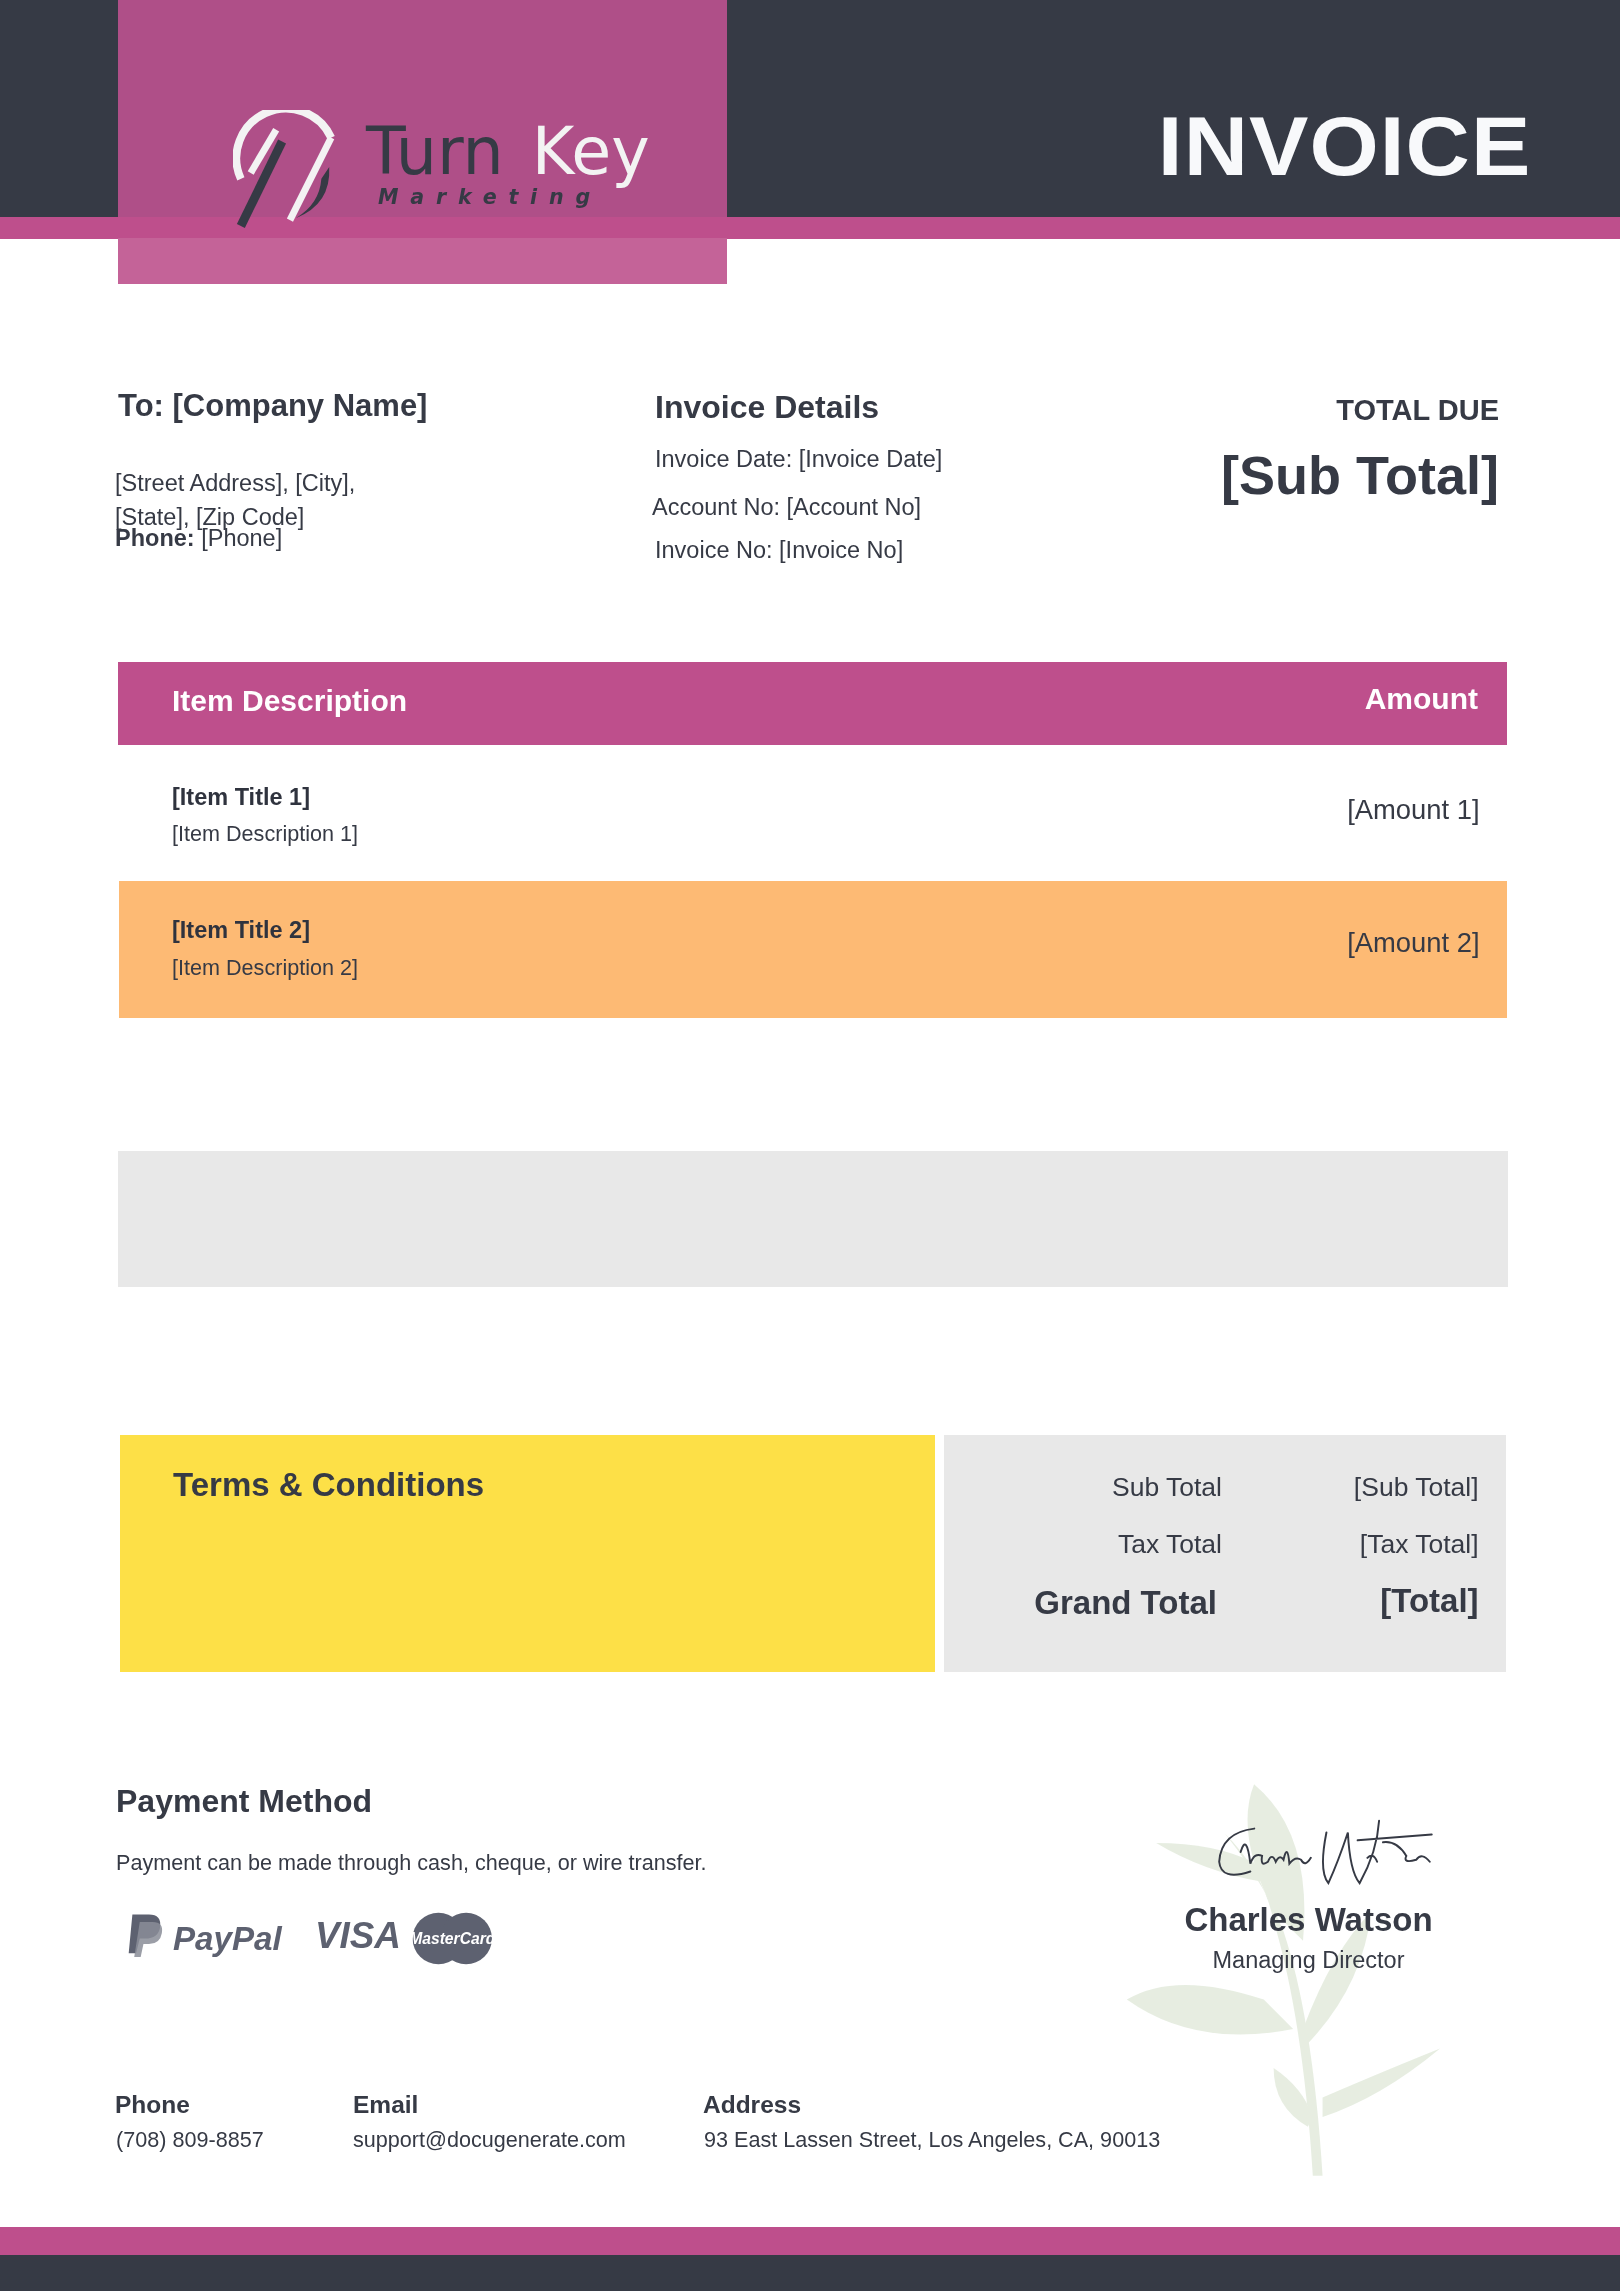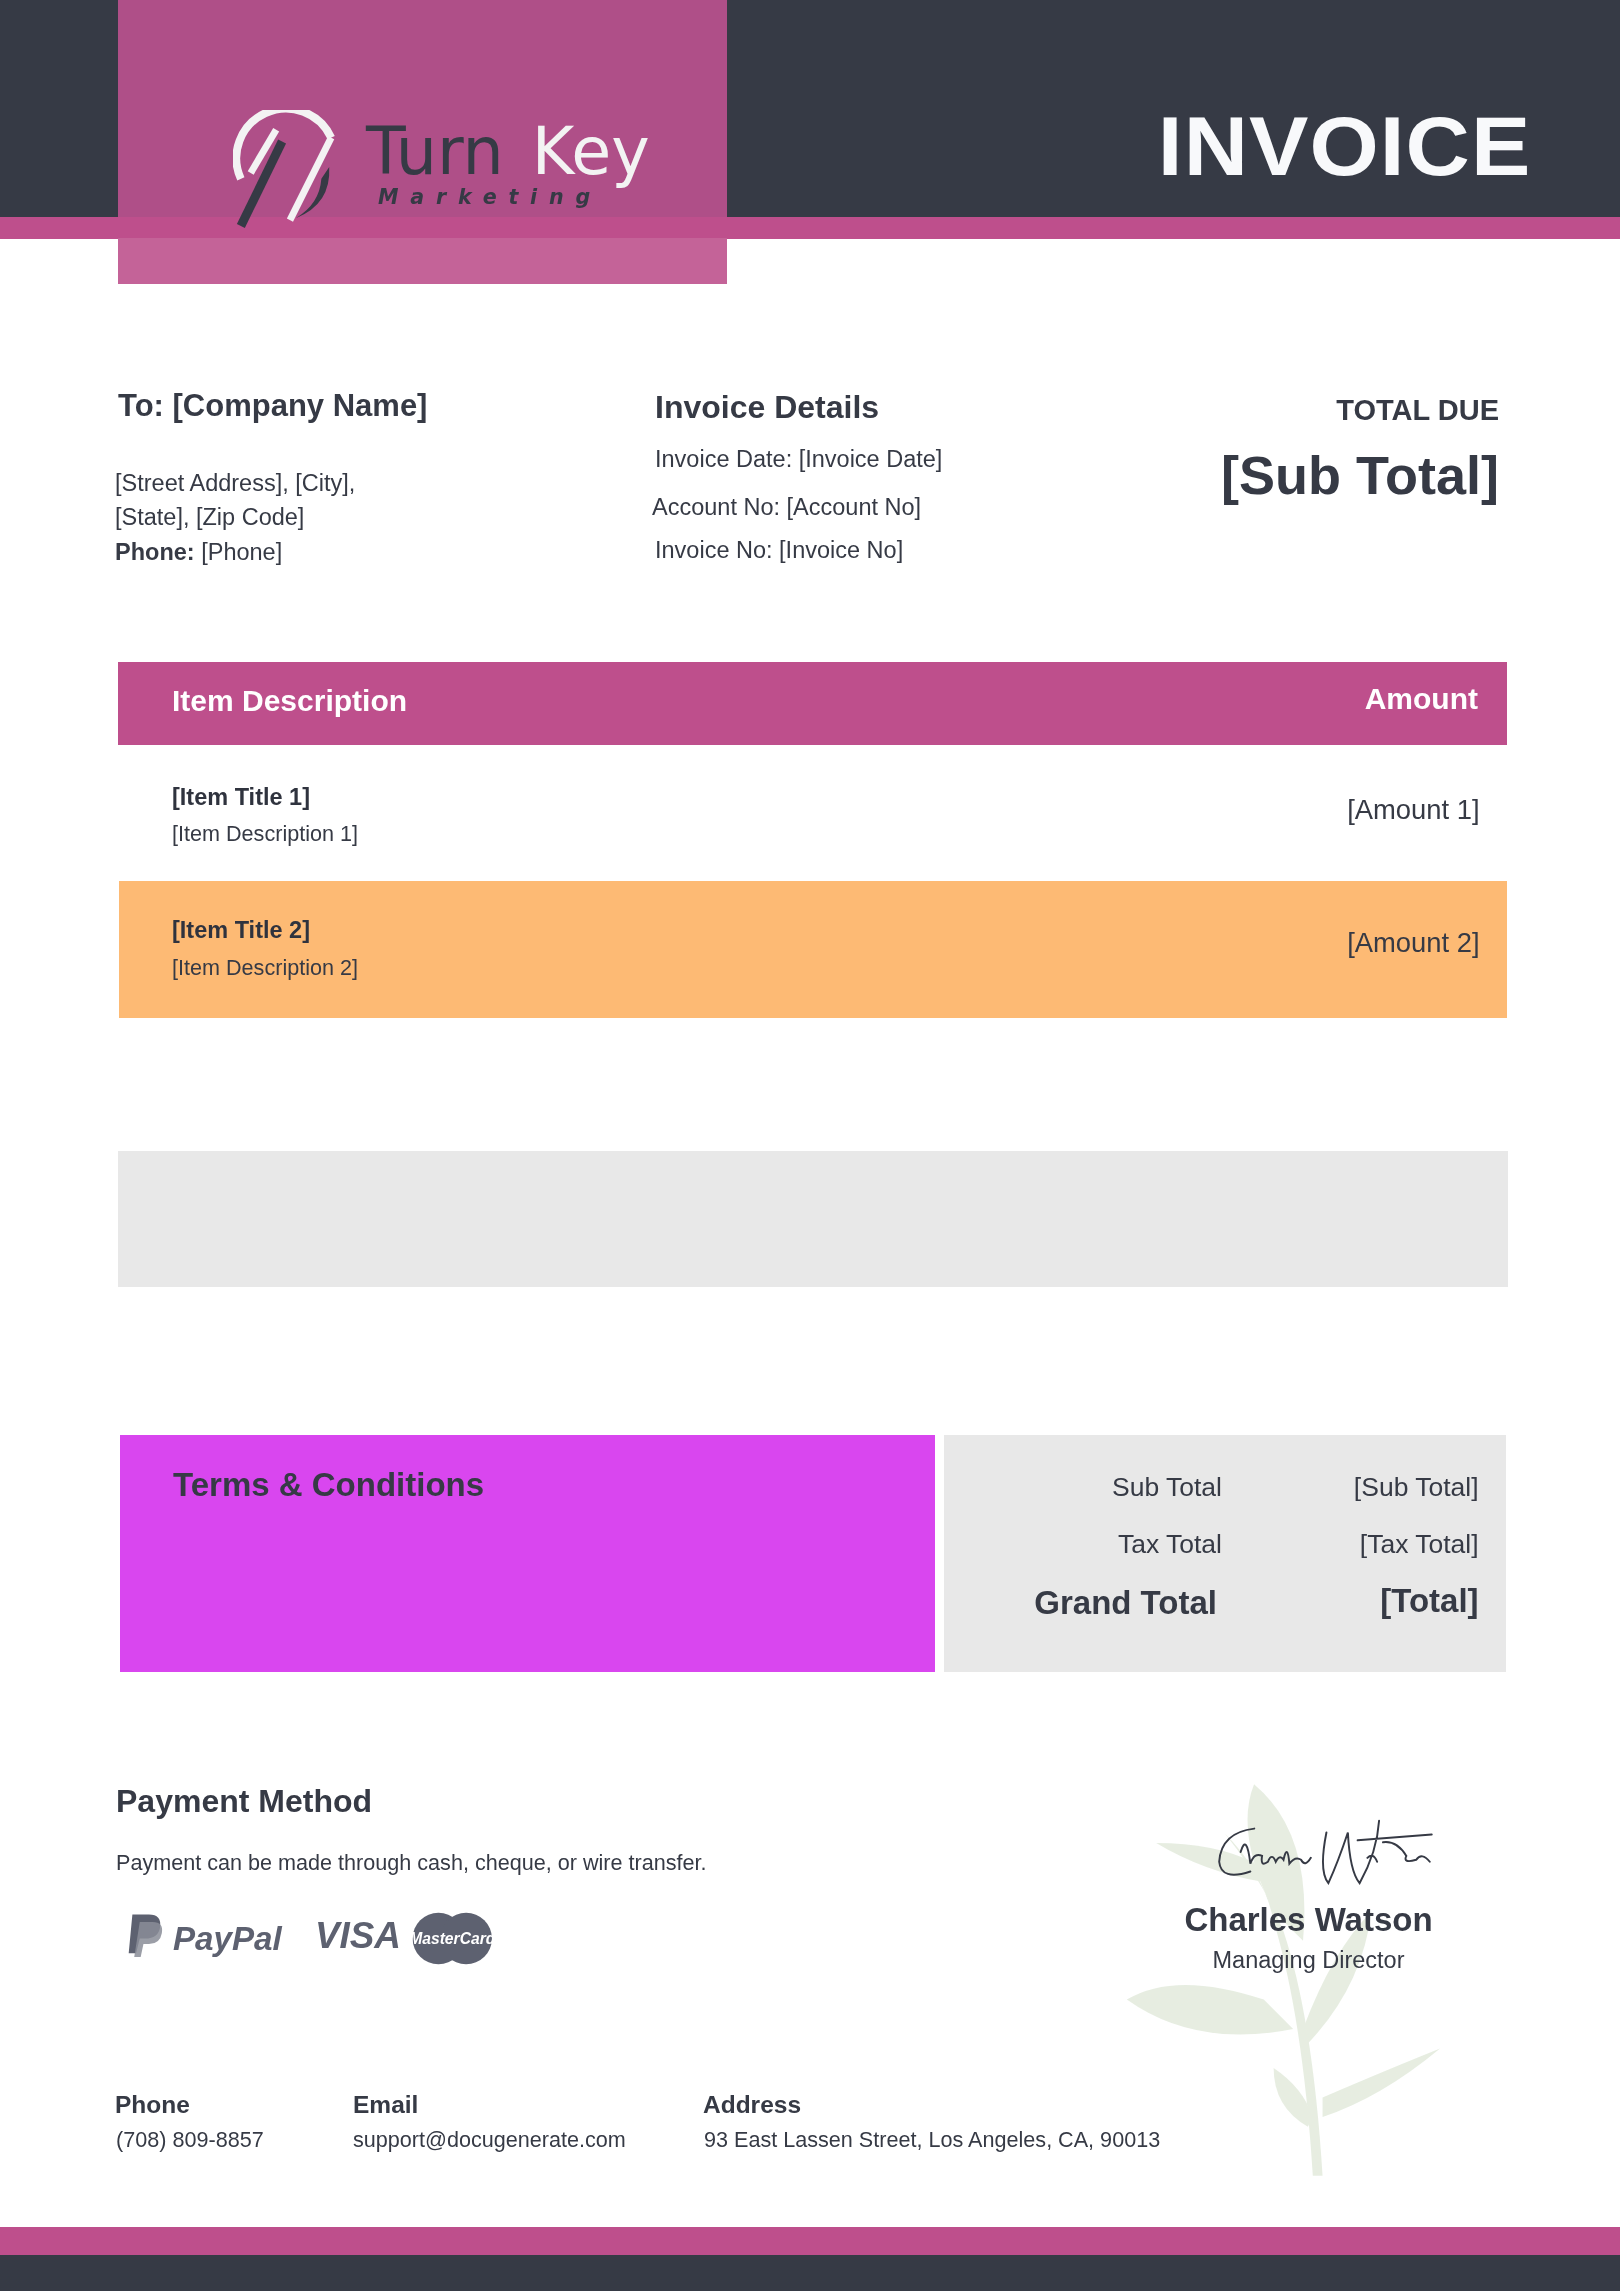--- a/index.html
+++ b/index.html
@@ -37,21 +37,21 @@
   .th-desc { left: 54px; top: 21.6px; font-size: 30px; font-weight: bold; color: #ffffff; }
   .th-amt { right: 29px; top: 19.6px; font-size: 30px; font-weight: bold; color: #ffffff; }
   .row { left: 119px; width: 1388px; height: 137px; }
   .row.alt { background: #fdba74; }
   .row .t { left: 53px; font-size: 23.5px; font-weight: bold; color: #2f333e; }
   .row .d { left: 53px; font-size: 21.6px; color: #363a45; }
   .row .a { right: 27.4px; font-size: 27.4px; color: #363a45; }
   .empty-band { left: 118px; top: 1151px; width: 1390px; height: 136px; background: #e8e8e8; }
 
   
-  .terms-box { left: 120px; top: 1435px; width: 815px; height: 237px; background: #d946ef; }
+  .terms-box { left: 120px; top: 1435px; width: 815px; height: 237px; background: #fde047; }
   .terms-h { left: 53px; top: 31px; font-size: 33px; font-weight: bold; }
   .terms-p { left: 53px; top: 82px; width: 706px; font-size: 20.6px; line-height: 33px; color: #363a45; }
   .terms-thanks { left: 53px; top: 161px; font-size: 30px; color: #363a45; }
 
   .totals-box { left: 944px; top: 1435px; width: 562px; height: 237px; background: #e8e8e8; }
   .tot-label { right: 284px; font-size: 26.5px; color: #363a45; text-align: right; }
   .tot-value { right: 27.4px; font-size: 26.5px; color: #363a45; text-align: right; }
   .tot-label.big, .tot-value.big { font-size: 33px; font-weight: bold; }
 
   
@@ -89,21 +89,21 @@
   <line x1="100" y1="28" x2="58" y2="112" stroke="#f3f3f3" stroke-width="7"></line>
   <path d="M64 110 Q100 96 98 58 L90 70 Q88 96 64 110 Z" fill="#363a45"></path>
 </svg>
 <div class="abs logo-word"><span class="turn">Turn</span><span class="key">Key</span></div>
 <div class="abs logo-sub">Marketing</div>
 <div class="abs invoice-title">INVOICE</div>
 
 <div class="abs to-heading">To: [Company Name]</div>
 <div class="abs addr" style="top:470px;">[Street Address], [City],</div>
 <div class="abs addr" style="top:504px;">[State], [Zip Code]</div>
-<div class="abs addr" style="top:539px;"><b>Phone:</b> <span>[Phone]</span></div>
+<div class="abs addr" style="top:525px;"><b>Phone:</b> <span>[Phone]</span></div>
 
 <div class="abs det-heading">Invoice Details</div>
 <div class="abs det-line" style="left:655px; top:446px;">Invoice Date: [Invoice Date]</div>
 <div class="abs det-line" style="left:652px; top:494px;">Account No: [Account No]</div>
 <div class="abs det-line" style="left:655px; top:537px;">Invoice No: [Invoice No]</div>
 
 <div class="abs total-due-label">TOTAL DUE</div>
 <div class="abs total-due-value">[Sub Total]</div>
 
 <div class="abs tbl-head">

